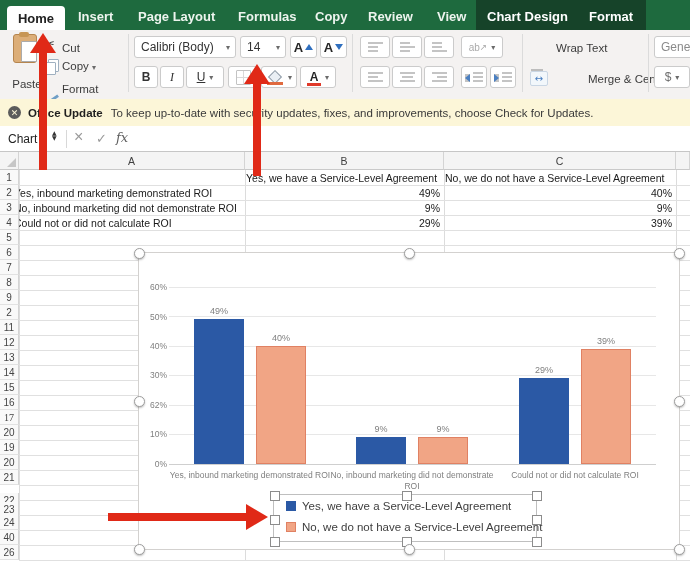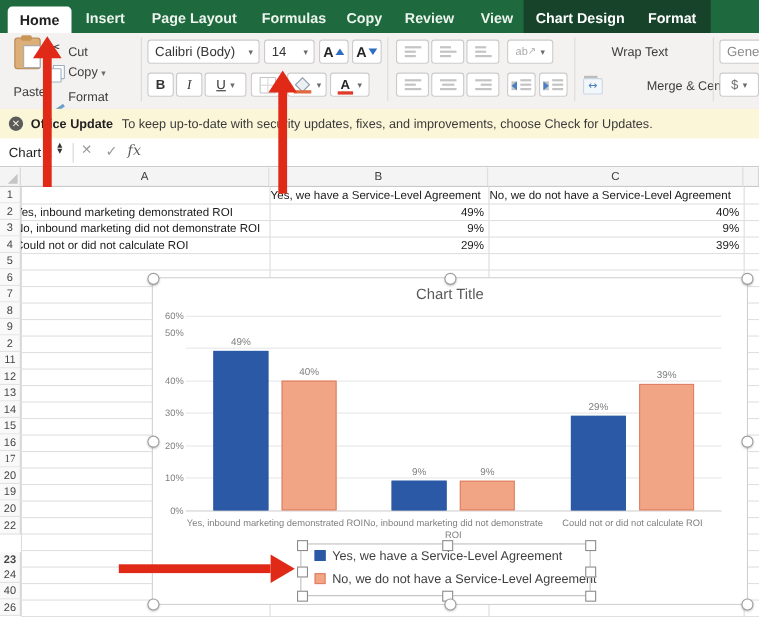--- a/index.html
+++ b/index.html
@@ -329,22 +329,22 @@
       <div class="rnum" style="top: 183px;">12</div>
       <div class="rnum" style="top: 198px;">13</div>
       <div class="rnum" style="top: 213px;">14</div>
       <div class="rnum" style="top: 228px;">15</div>
       <div class="rnum" style="top: 243px;">16</div>
       <div class="rnum" style="top: 258px; font-family: Liberation Serif, serif;">17</div>
       <div class="rnum" style="top: 273px;">20</div>
       <div class="rnum" style="top: 288px;">19</div>
       <div class="rnum" style="top: 303px;">20</div>
       <div class="rnum" style="top: 318px;">21</div>
-      <div class="rnum" style="top: 319px;">22</div>
-      <div class="rnum" style="top: 350px; font-weight: bold;">23</div>
+      <div class="rnum" style="top: 341px;">22</div>
+      <div class="rnum" style="top: 350px;">23</div>
       <div class="rnum" style="top: 363px;">24</div>
       <div class="rnum" style="top: 378px;">40</div>
       <div class="rnum" style="top: 393px;">26</div>
       <div class="vline" style="left: 19px;"></div>
       <div class="vline" style="left: 245px;"></div>
       <div class="vline" style="left: 444px;"></div>
       <div class="vline" style="left: 676px;"></div>
       <div class="hline" style="top: 33px;"></div>
       <div class="hline" style="top: 48px;"></div>
       <div class="hline" style="top: 63px;"></div>
@@ -378,34 +378,33 @@
       <div class="cell r" style="left: 445px; top: 34px; width: 231px;">40%</div>
       <div class="cell clip" style="left: 19px; top: 49px; width: 225px;">No, inbound marketing did not demonstrate ROI</div>
       <div class="cell r" style="left: 246px; top: 49px; width: 198px;">9%</div>
       <div class="cell r" style="left: 445px; top: 49px; width: 231px;">9%</div>
       <div class="cell clip" style="left: 19px; top: 64px; width: 225px;">Could not or did not calculate ROI</div>
       <div class="cell r" style="left: 246px; top: 64px; width: 198px;">29%</div>
       <div class="cell r" style="left: 445px; top: 64px; width: 231px;">39%</div>
     </div>
 
   <div class="chart" id="chart">
-      <div class="ctitle">Chart Title</div>
       <div class="plot">
         <div class="gline zero" style="top: 186px;"></div>
         <div class="ytick" style="top: 181px;">0%</div>
         <div class="gline" style="top: 156.476px;"></div>
         <div class="ytick" style="top: 151.476px;">10%</div>
         <div class="gline" style="top: 126.952px;"></div>
-        <div class="ytick" style="top: 121.952px;">20%</div>
+        <div class="ytick" style="top: 121.952px;">62%</div>
         <div class="gline" style="top: 97.4286px;"></div>
         <div class="ytick" style="top: 92.4286px;">30%</div>
         <div class="gline" style="top: 67.9048px;"></div>
         <div class="ytick" style="top: 62.9048px;">40%</div>
         <div class="gline" style="top: 38.381px;"></div>
-        <div class="ytick" style="top: 19px;">50%</div>
+        <div class="ytick" style="top: 34px;">50%</div>
         <div class="gline" style="top: 8.85714px;"></div>
         <div class="ytick" style="top: 3.85714px;">60%</div>
         <div class="bar" style="left: 25px; width: 50px; height: 144.667px; background: rgb(43, 89, 165); border: 1px solid rgb(43, 89, 165); box-sizing: border-box;"></div>
         <div class="dlabel" style="left: 20px; bottom: 147.667px;">49%</div>
         <div class="bar" style="left: 87px; width: 50px; height: 118.095px; background: rgb(241, 165, 133); border: 1px solid rgb(224, 129, 99); box-sizing: border-box;"></div>
         <div class="dlabel" style="left: 82px; bottom: 121.095px;">40%</div>
         <div class="bar" style="left: 187px; width: 50px; height: 26.5714px; background: rgb(43, 89, 165); border: 1px solid rgb(43, 89, 165); box-sizing: border-box;"></div>
         <div class="dlabel" style="left: 182px; bottom: 29.5714px;">9%</div>
         <div class="bar" style="left: 249px; width: 50px; height: 26.5714px; background: rgb(241, 165, 133); border: 1px solid rgb(224, 129, 99); box-sizing: border-box;"></div>
         <div class="dlabel" style="left: 244px; bottom: 29.5714px;">9%</div>

